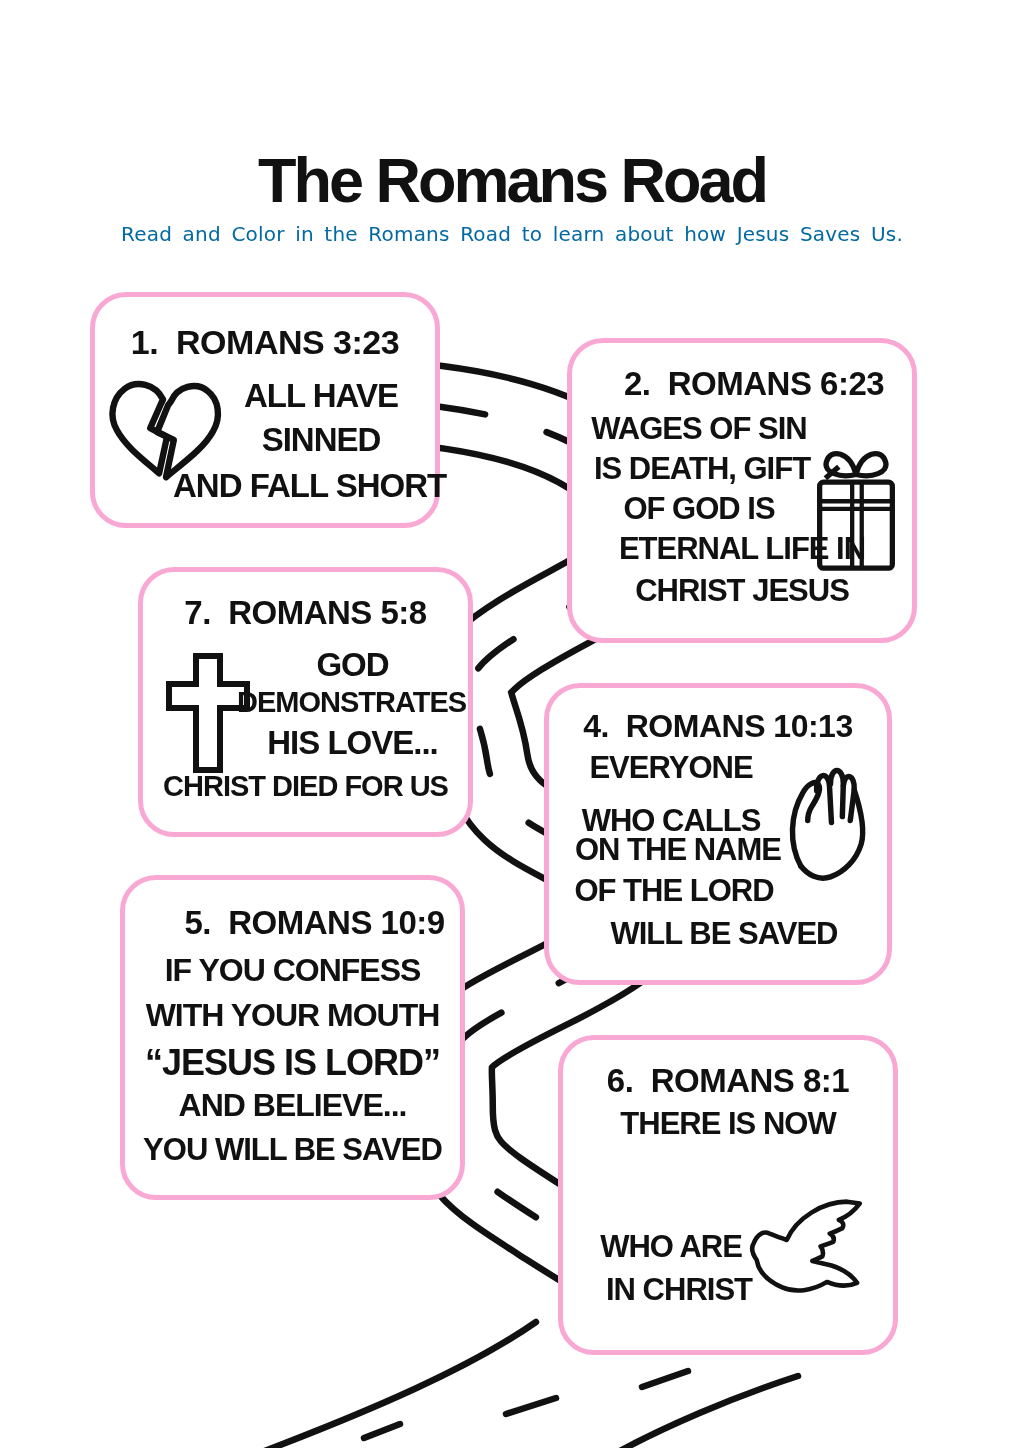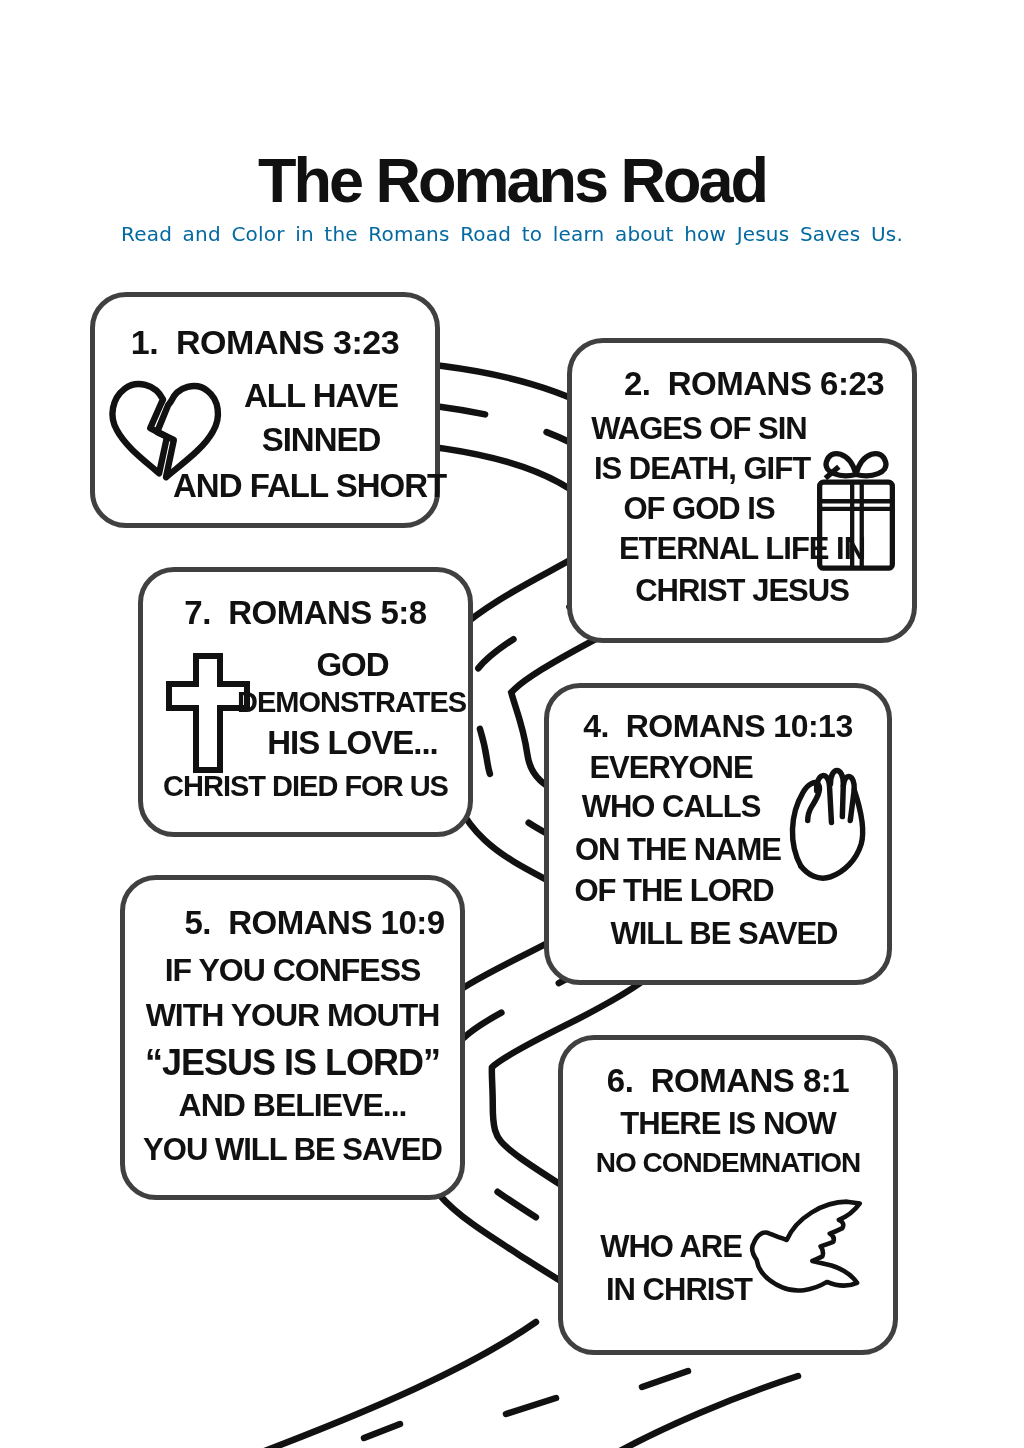--- a/index.html
+++ b/index.html
@@ -10,21 +10,21 @@
   .badge{position:absolute;left:50%;top:58px;transform:translateX(-50%);
          background:#0b0b0b;color:#fff;border-radius:24px;padding:10px 36px;
          font-family:"DejaVu Sans",sans-serif;font-size:22px;letter-spacing:.5px;
          word-spacing:3px;z-index:3;white-space:nowrap;}
   .title{position:absolute;left:0;right:0;top:124px;text-align:center;
          font-weight:700;font-size:63px;letter-spacing:-3px;z-index:3;margin-top:20px;}
   .subtitle{position:absolute;left:0;right:0;top:222px;text-align:center;
          font-family:"DejaVu Sans",sans-serif;font-size:20px;color:#0369a1;
          letter-spacing:.2px;word-spacing:4px;z-index:3;}
 
-  .vbox{position:absolute;background:#fff;border:5px solid #404040;border-radius:36px;z-index:2;}
+  .vbox{position:absolute;background:#fff;border:5px solid #f9a8d4;border-radius:36px;z-index:2;}
   .vh{position:absolute;left:0;right:0;text-align:center;font-weight:700;
       white-space:pre;letter-spacing:-.5px;}
   .vl{position:absolute;text-align:center;font-weight:700;letter-spacing:-1px;white-space:nowrap;}
   .icon{position:absolute;}
   .icon svg{display:block;width:100%;height:100%;}
 
   
   .b1{left:90px;top:292px;width:340px;height:226px;}
   .b2{left:567px;top:338px;width:340px;height:295px;}
   .b3{left:138px;top:567px;width:325px;height:260px;}
@@ -53,21 +53,21 @@
   .b3-ic{left:22px;top:80px;width:86px;height:122px;}
   .b3-l0{top:74px;left:100px;right:6px;font-size:33px;}
   .b3-l1{top:114px;left:94px;right:2px;font-size:29px;}
   .b3-l2{top:152px;left:100px;right:6px;font-size:33px;}
   .b3-l3{top:198px;left:2px;right:2px;font-size:29px;}
 
   
   .b4 .vh{top:20px;font-size:32px;}
   .b4-ic{right:12px;top:66px;width:94px;height:134px;}
   .b4-l0{top:62px;left:6px;right:100px;font-size:31px;}
-  .b4-l1{top:101px;left:6px;right:100px;font-size:31px;}
+  .b4-l1{top:115px;left:6px;right:100px;font-size:31px;}
   .b4-l2{top:144px;left:4px;right:84px;font-size:31px;}
   .b4-l3{top:185px;left:6px;right:94px;font-size:31px;}
   .b4-l4{top:228px;left:18px;right:6px;font-size:31px;}
 
   
   .b5 .vh{top:24px;font-size:33px;padding-left:44px;}
   .b5-l0{top:72px;left:4px;right:4px;font-size:32px;}
   .b5-l1{top:117px;left:4px;right:4px;font-size:32px;}
   .b5-l2{top:162px;left:4px;right:4px;font-size:36px;}
   .b5-l3{top:207px;left:4px;right:4px;font-size:32px;}
@@ -195,18 +195,17 @@
              Q81 75 76 77
              L97 82
              C109 86 119 92 125 101
              C116 105 104 105 92 100
              C76 110 57 112 43 106
              C27 99 17 88 15 76
              C10 69 8 63 12 57 Z"></path>
       </svg>
     </div>
     <div class="vl b6-l0">THERE IS NOW</div>
-    <div class="vl b6-l1">NO CONDEMNATION</div>
     <div class="vl b6-l3">WHO ARE</div>
     <div class="vl b6-l4">IN CHRIST</div>
   </div>
 
 </div>
 
 </body></html>

